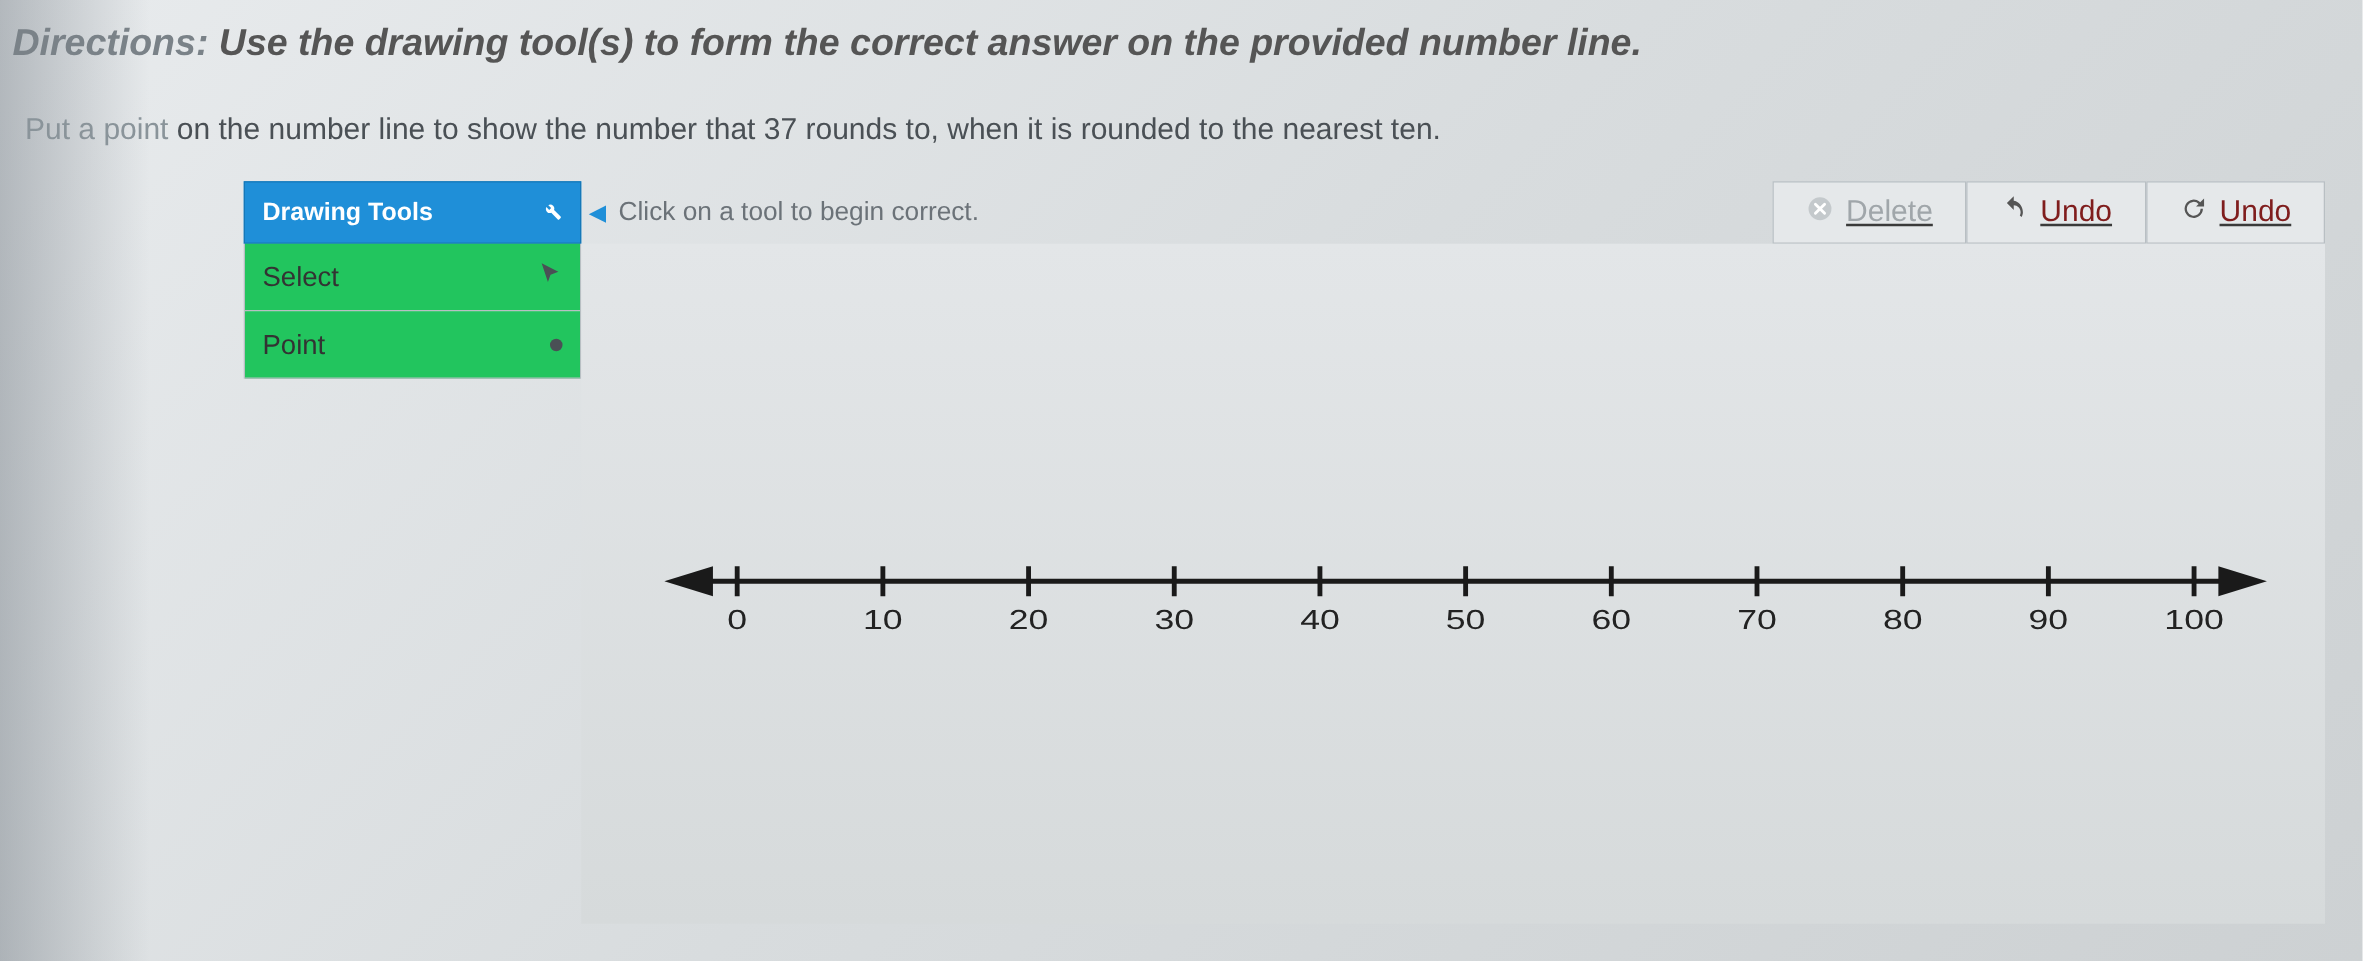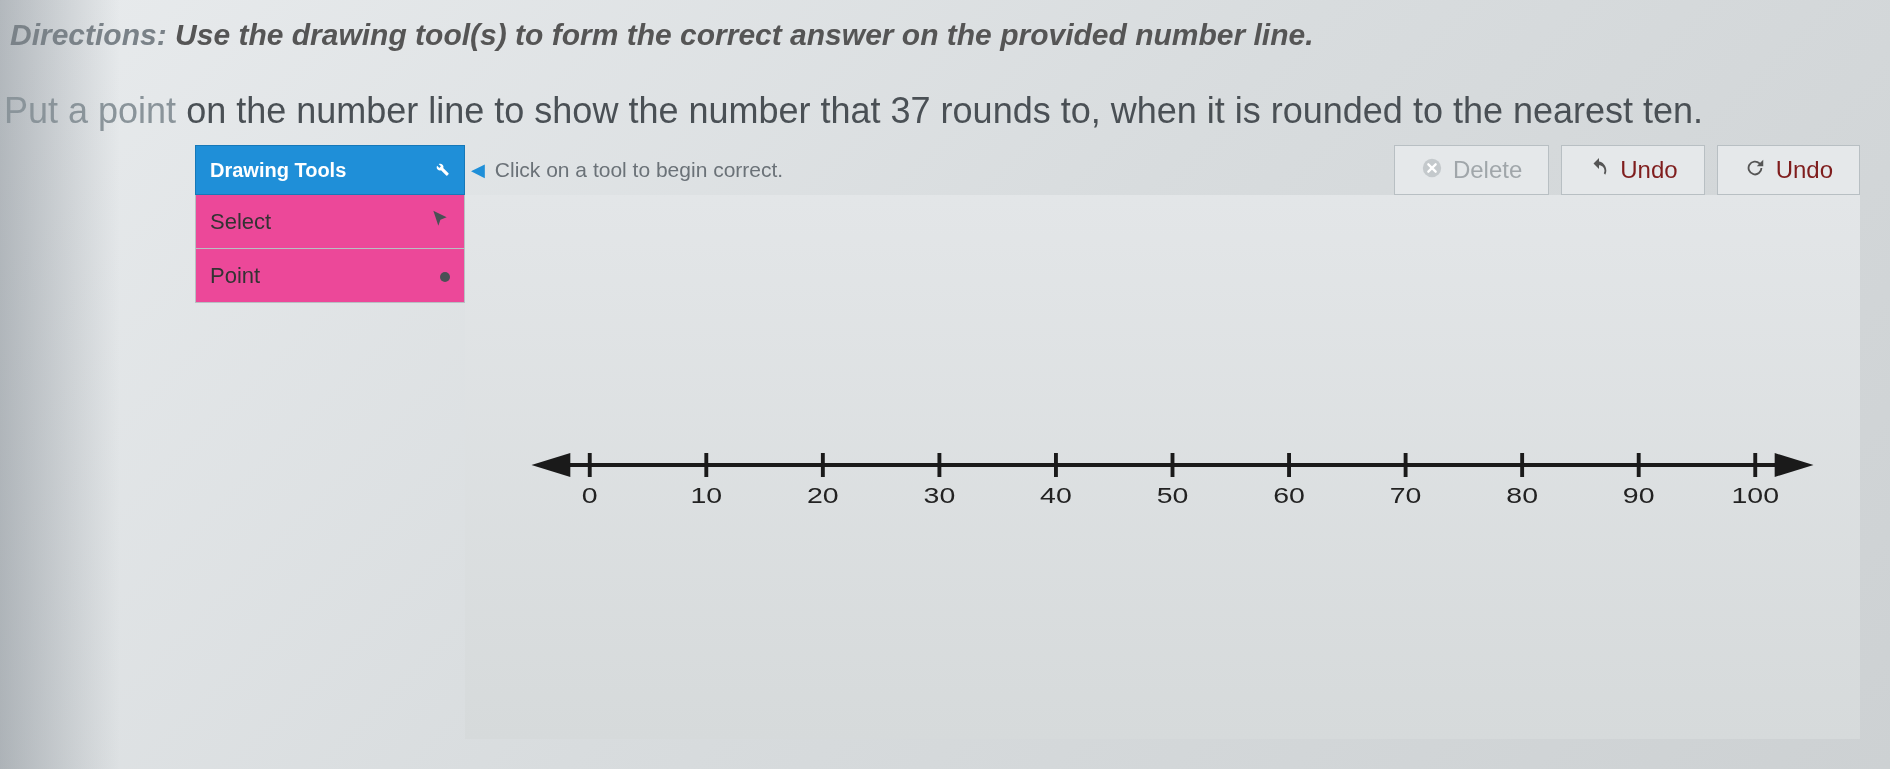--- a/index.html
+++ b/index.html
@@ -17,57 +17,57 @@
   }
   .directions {
     position: absolute; left: 0; top: 18px; width: 100%;
     font-size: 30px; font-weight: bold; font-style: italic;
     color: #555;
     padding-left: 10px;
   }
   .directions .lead { color: #7a8288; }
   .question {
     position: absolute; left: 0; top: 90px; width: 100%;
-    font-size: 36px; color: #4a5055;
-    padding-left: 4px;
+    font-size: 24px; color: #4a5055;
+    padding-left: 20px;
   }
   .question .lead { color: #8a949a; }
   .toolbar {
     position: absolute; left: 195px; top: 145px; right: 30px; height: 50px;
     display: flex; align-items: stretch;
   }
   .dt-header {
     width: 270px; background: #1f8fd8; color: #ffffff;
     display: flex; align-items: center; padding: 0 14px;
     font-size: 20px; font-weight: bold;
     border: 1px solid #1678b8;
   }
   .dt-header .wrench { margin-left: auto; font-size: 18px; }
   .hint-area {
     flex: 1; display: flex; align-items: center; padding-left: 6px;
     color: #6b7278; font-size: 21px;
   }
   .hint-area .tri { color:#1f8fd8; font-size:18px; margin-right:10px; }
-  .action-buttons { display:flex; gap:12px; }
+  .action-buttons { display:flex; gap:0;text-decoration:underline; }
   .btn {
     display:flex; align-items:center; gap:10px;
     padding: 0 26px; font-size:24px; color:#7f1d1d;
     border:1px solid #b8bfc3; background:#e5e8ea;
     cursor:pointer;
   }
   .btn.disabled { color:#a0a6aa; cursor:default; }
   .btn .ic { font-size:20px; }
   .tools-panel {
     position:absolute; left:195px; top:195px; width:270px;
     border-left:1px solid #b8bfc3; border-right:1px solid #b8bfc3;
   }
   .tool-row {
     height:54px; border-bottom:1px solid #b8bfc3;
     display:flex; align-items:center; padding:0 14px;
-    background:#ec4899; font-size:22px; color:#333;
+    background:#22c55e; font-size:22px; color:#333;
     cursor:pointer;
   }
   .tool-row .ticon { margin-left:auto; color:#555; font-size:20px; }
   .dot { width:10px; height:10px; background:#4a5055; border-radius:50%; display:inline-block; }
   .canvas {
     position:absolute; left:465px; top:195px; right:30px; bottom:30px;
     background: linear-gradient(180deg,#e3e6e8,#d6dadb);
   }
   .numberline {
     position:absolute; left:60px; right:40px; top:240px; height:80px;

